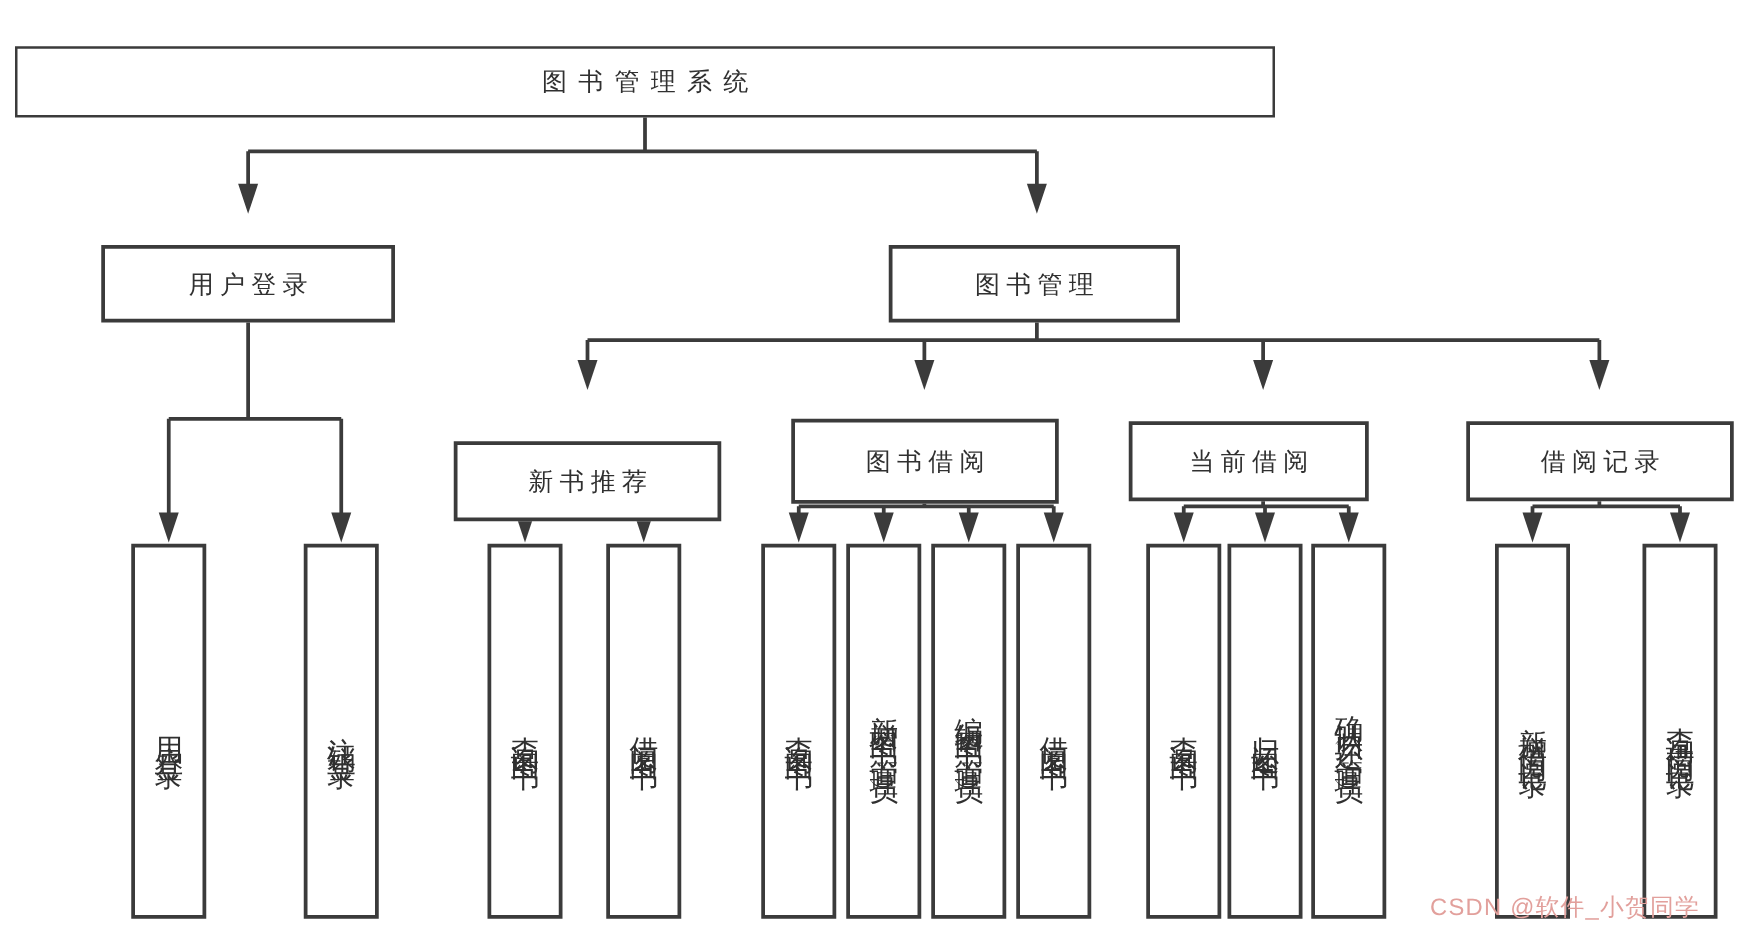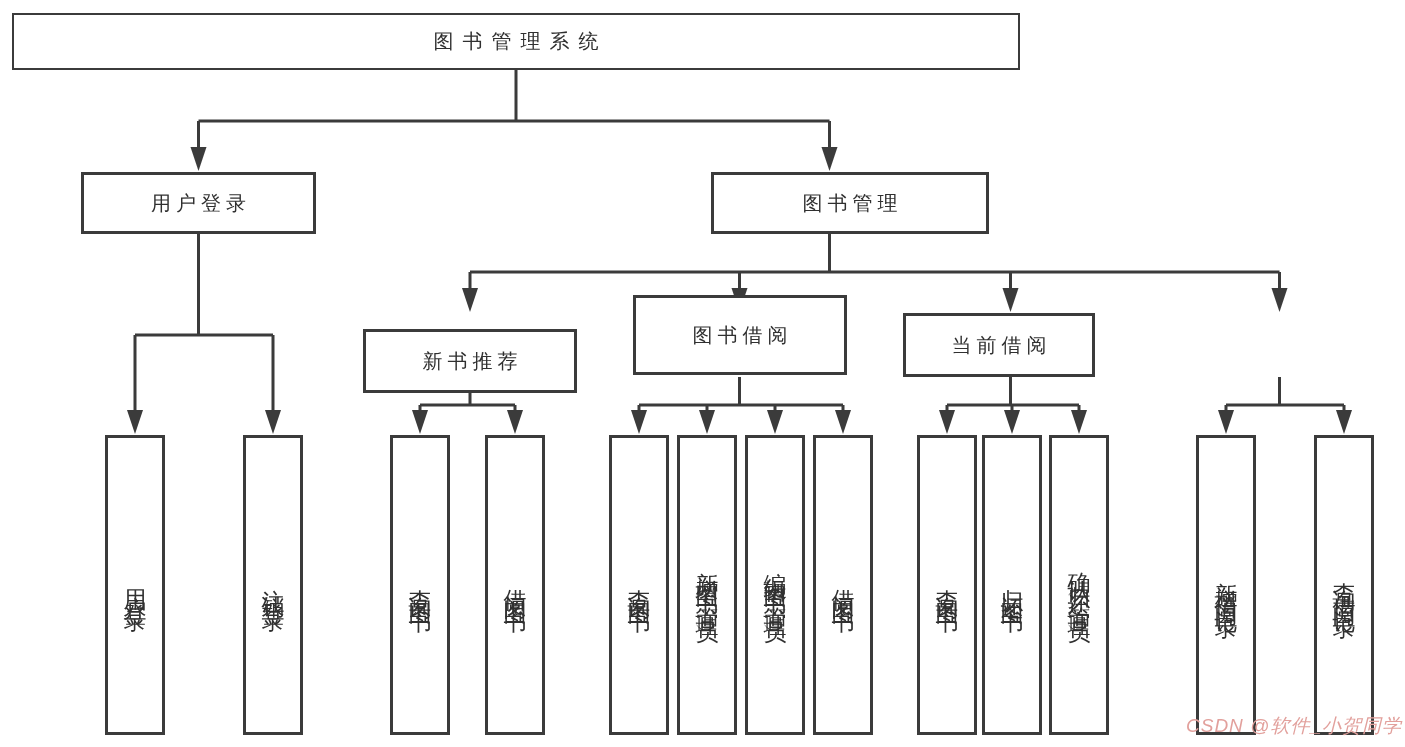--- a/index.html
+++ b/index.html
@@ -24,20 +24,21 @@
     position:absolute;
     box-sizing:border-box;
     border:3px solid var(--line);
     background:#fff;
     display:flex;align-items:center;justify-content:center;
     font-size:20px;
     letter-spacing:5px;
     text-indent:5px;
     color:var(--text);
     white-space:nowrap;
+    margin-top:24px;
   }
   .node.root{border-width:2px;letter-spacing:9px;text-indent:9px;}
   .leaf{
     position:absolute;
     box-sizing:border-box;
     border:3px solid var(--line);
     background:#fff;
     width:60px;height:300px;top:435px;
     display:flex;align-items:center;justify-content:center;
   }
@@ -45,26 +46,25 @@
     writing-mode:vertical-rl;
     text-orientation:mixed;
     font-size:23px;
     letter-spacing:7px;
     line-height:1;
     color:var(--text);
     white-space:nowrap;
   }
   .watermark{
     position:absolute;
-    left:1186px;top:713px;
+    left:1144px;top:713px;
     font-size:19px;
     letter-spacing:1px;
     color:var(--watermark);
     white-space:nowrap;
-    font-style:italic;
   }
 </style>
 </head>
 <body>
 
 <div class="stage">
 
   <svg class="connectors" viewBox="0 0 1405 747" xmlns="http://www.w3.org/2000/svg" aria-hidden="true">
     <path d="
       M516,70 V121
@@ -121,32 +121,35 @@
     <polygon points="1344,434 1336,410 1352,410"></polygon>
   </svg>
 
   <div class="node root" style="left:12px;top:13px;width:1008px;height:57px;">
     <span>图书管理系统</span>
   </div>
 
   <div class="node" style="left:81px;top:172px;width:235px;height:62px;">
     <span>用户登录</span>
   </div>
-  <div class="node" style="left:711px;top:172px;width:278px;height:62px;text-align:right;">
+  <div class="node" style="left:711px;top:172px;width:233px;height:62px;text-align:right;">
     <span>图书管理</span>
   </div>
 
   <div class="node" style="left:363px;top:329px;width:214px;height:64px;">
     <span>新书推荐</span>
   </div>
-  <div class="node" style="left:633px;top:295px;width:214px;height:80px;">
+  <div class="node" style="left:633px;top:311px;width:214px;height:68px;">
     <span>图书借阅</span>
   </div>
   <div class="node" style="left:903px;top:313px;width:192px;height:64px;">
     <span>当前借阅</span>
+  </div>
+  <div class="node" style="left:1173px;top:313px;width:214px;height:64px;">
+    <span>借阅记录</span>
   </div>
 
   <div class="leaf" style="left:105px;">
     <span>用户登录</span>
   </div>
   <div class="leaf" style="left:243px;">
     <span>注销登录</span>
   </div>
 
   <div class="leaf" style="left:390px;">

